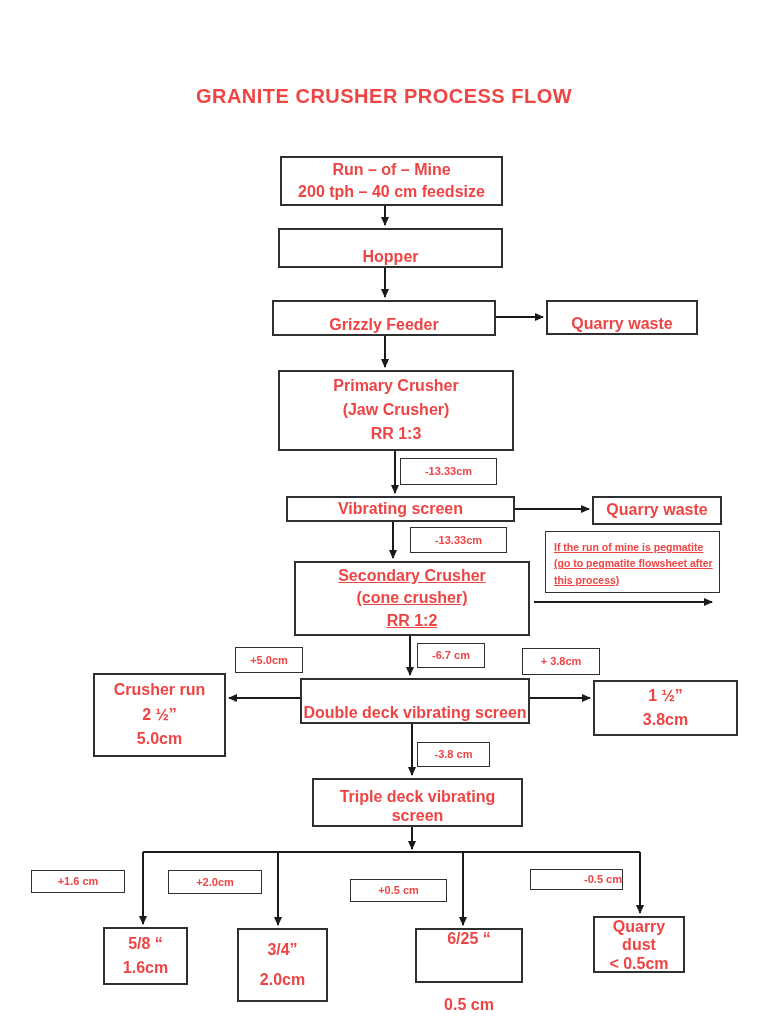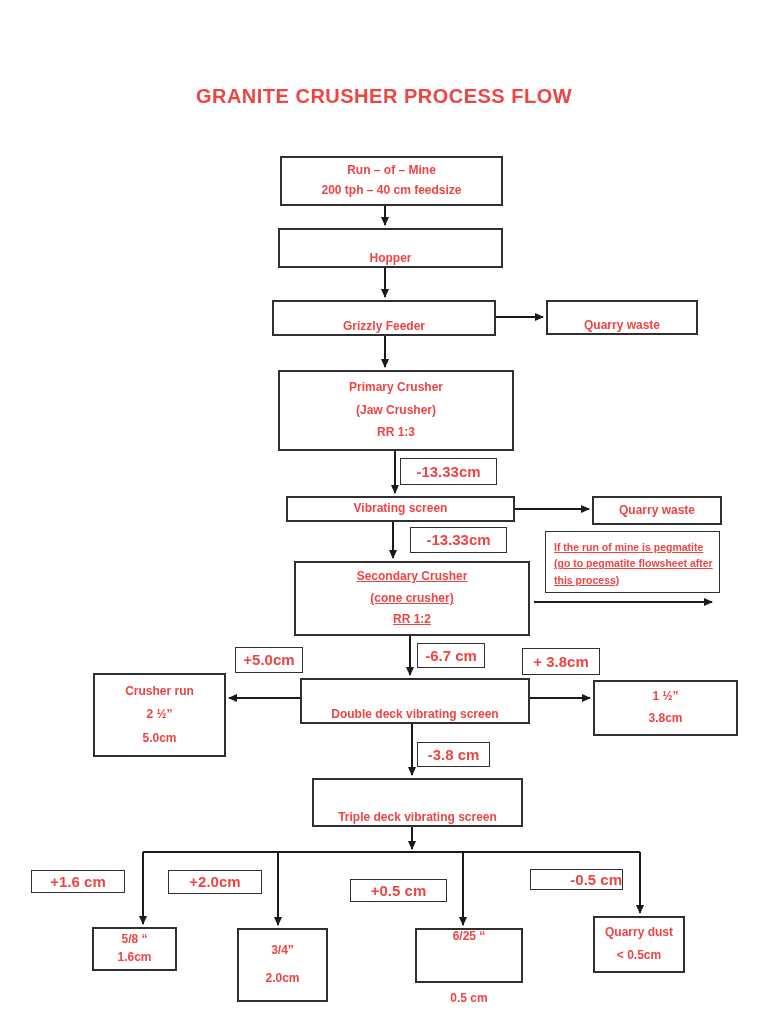--- a/index.html
+++ b/index.html
@@ -10,25 +10,25 @@
     color:#ef4444;
   }
   .title {
     position:absolute; left:0; right:0; top:85px;
     text-align:center; font-size:20px; font-weight:bold; letter-spacing:0.5px;
   }
   .box {
     position:absolute; background:#ffffff; border:2px solid #2f2f2f;
     display:flex; flex-direction:column; align-items:center;
     justify-content:center; box-sizing:border-box;
-    font-size:12px; font-weight:bold; text-align:center; line-height:1.15;
+    font-size:16px; font-weight:bold; text-align:center; line-height:1.15;
   }
   .box.toppad { justify-content:flex-end; padding-top:22px; }
   .box.even { justify-content:space-evenly; }
-  .box.small { border-width:1.5px; font-size:15px; }
+  .box.small { border-width:1.5px; font-size:11px; }
   .box.note {
     border-width:1.5px; font-size:10.5px; text-align:left;
     align-items:flex-start; justify-content:flex-start;
     padding:7px 6px 12px 8px; line-height:1.55;text-decoration:underline;
   }
   
   #n-rom        { left:280px; top:156px; width:223px; height:50px; }
   #n-hopper     { left:278px; top:228px; width:225px; height:40px; }
   #n-grizzly    { left:272px; top:300px; width:224px; height:36px; }
   #n-qw1        { left:546px; top:300px; width:152px; height:35px; }
@@ -44,21 +44,21 @@
   #n-p38        { left:522px; top:648px; width:78px;  height:27px; }
   #n-ddeck      { left:300px; top:678px; width:230px; height:46px; }
   #n-crun       { left:93px;  top:673px; width:133px; height:84px; }
   #n-r15        { left:593px; top:680px; width:145px; height:56px; }
   #n-m38        { left:417px; top:742px; width:73px;  height:25px; }
   #n-tdeck      { left:312px; top:778px; width:211px; height:49px; }
   #n-p16        { left:31px;  top:870px; width:94px;  height:23px; }
   #n-p20        { left:168px; top:870px; width:94px;  height:24px; }
   #n-p05        { left:350px; top:879px; width:97px;  height:23px; }
   #n-m05        { left:530px; top:869px; width:93px;  height:21px;align-items:flex-end; }
-  #n-b58        { left:92px; top:927px; width:85px;  height:44px; }
+  #n-b58        { left:103px; top:927px; width:85px;  height:58px; }
   #n-b34        { left:237px; top:928px; width:91px;  height:74px; }
   #n-b625       { left:415px; top:928px; width:108px; height:55px;gap:48px; }
   #n-qdust      { left:593px; top:916px; width:92px;  height:57px; }
   svg.wires { position:absolute; left:0; top:0; pointer-events:none; }
 </style>
 </head>
 <body>
 
 <div class="page">
 

